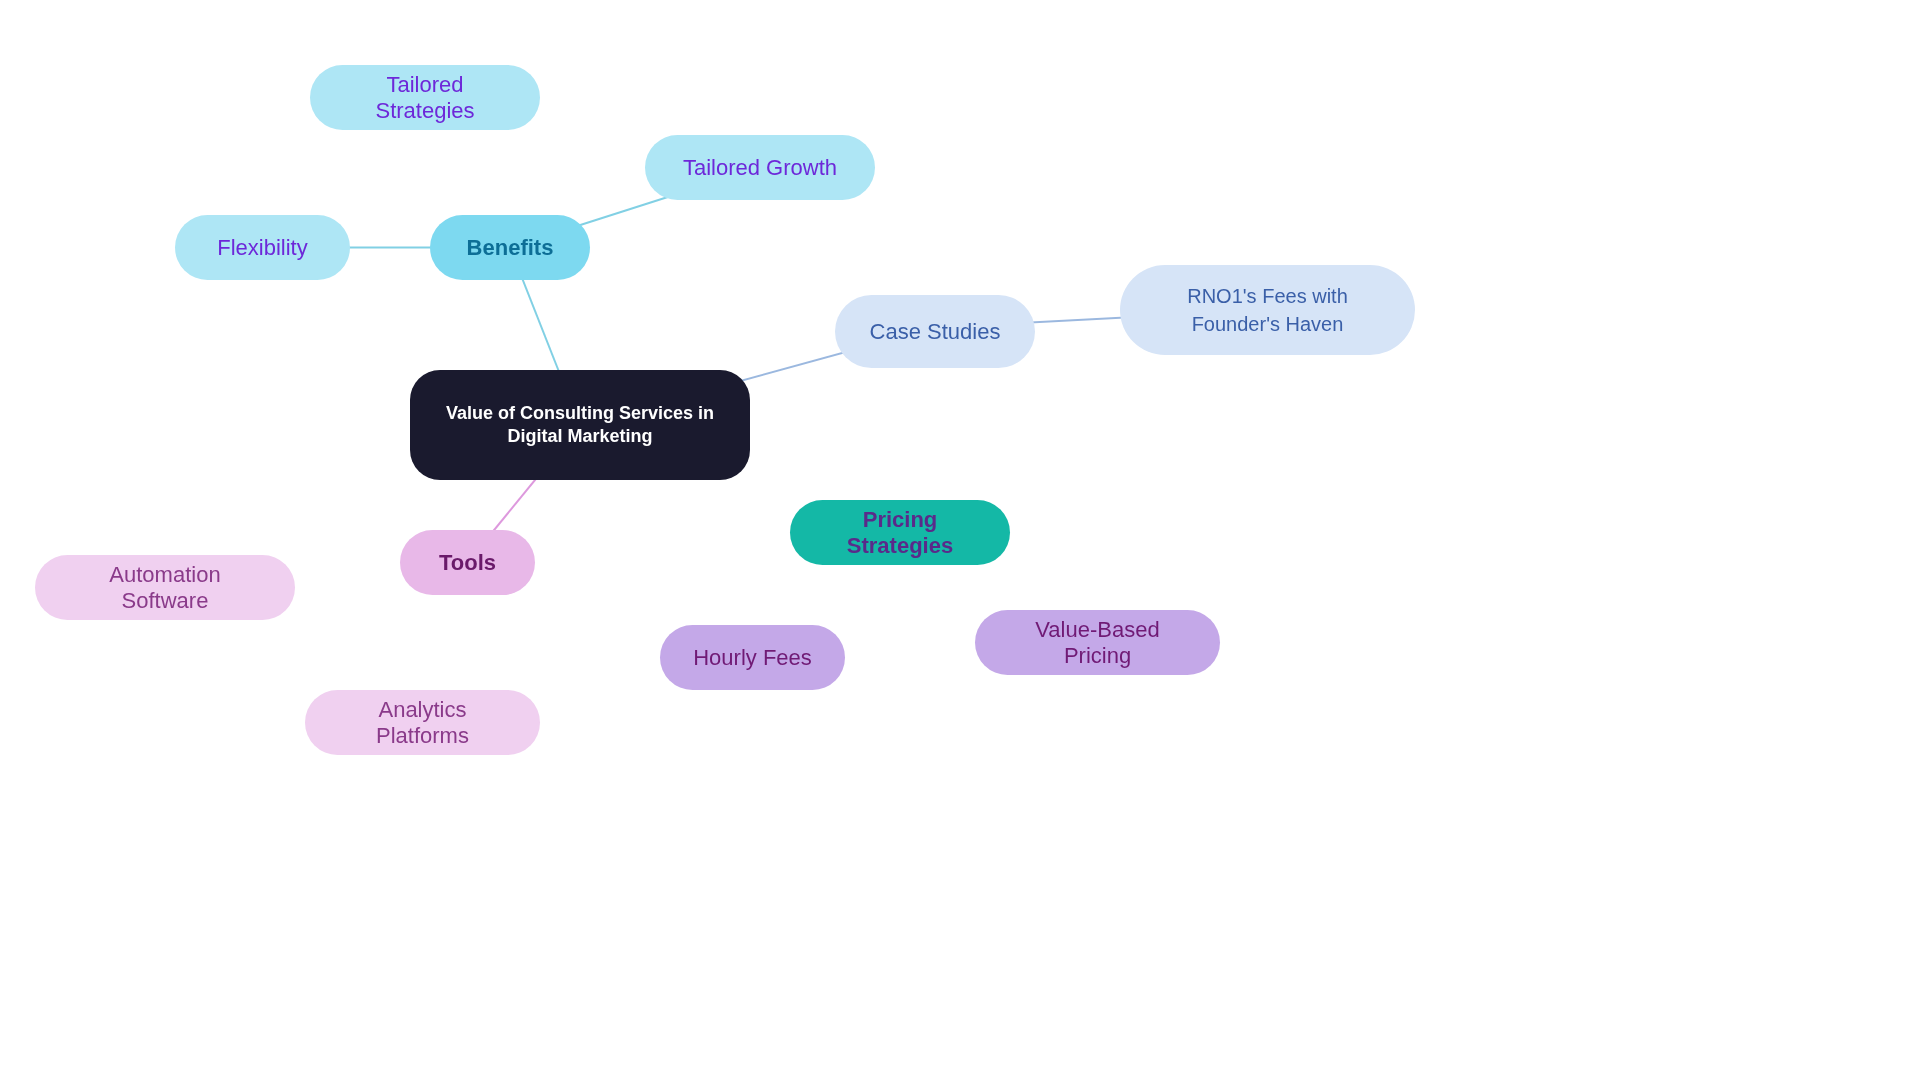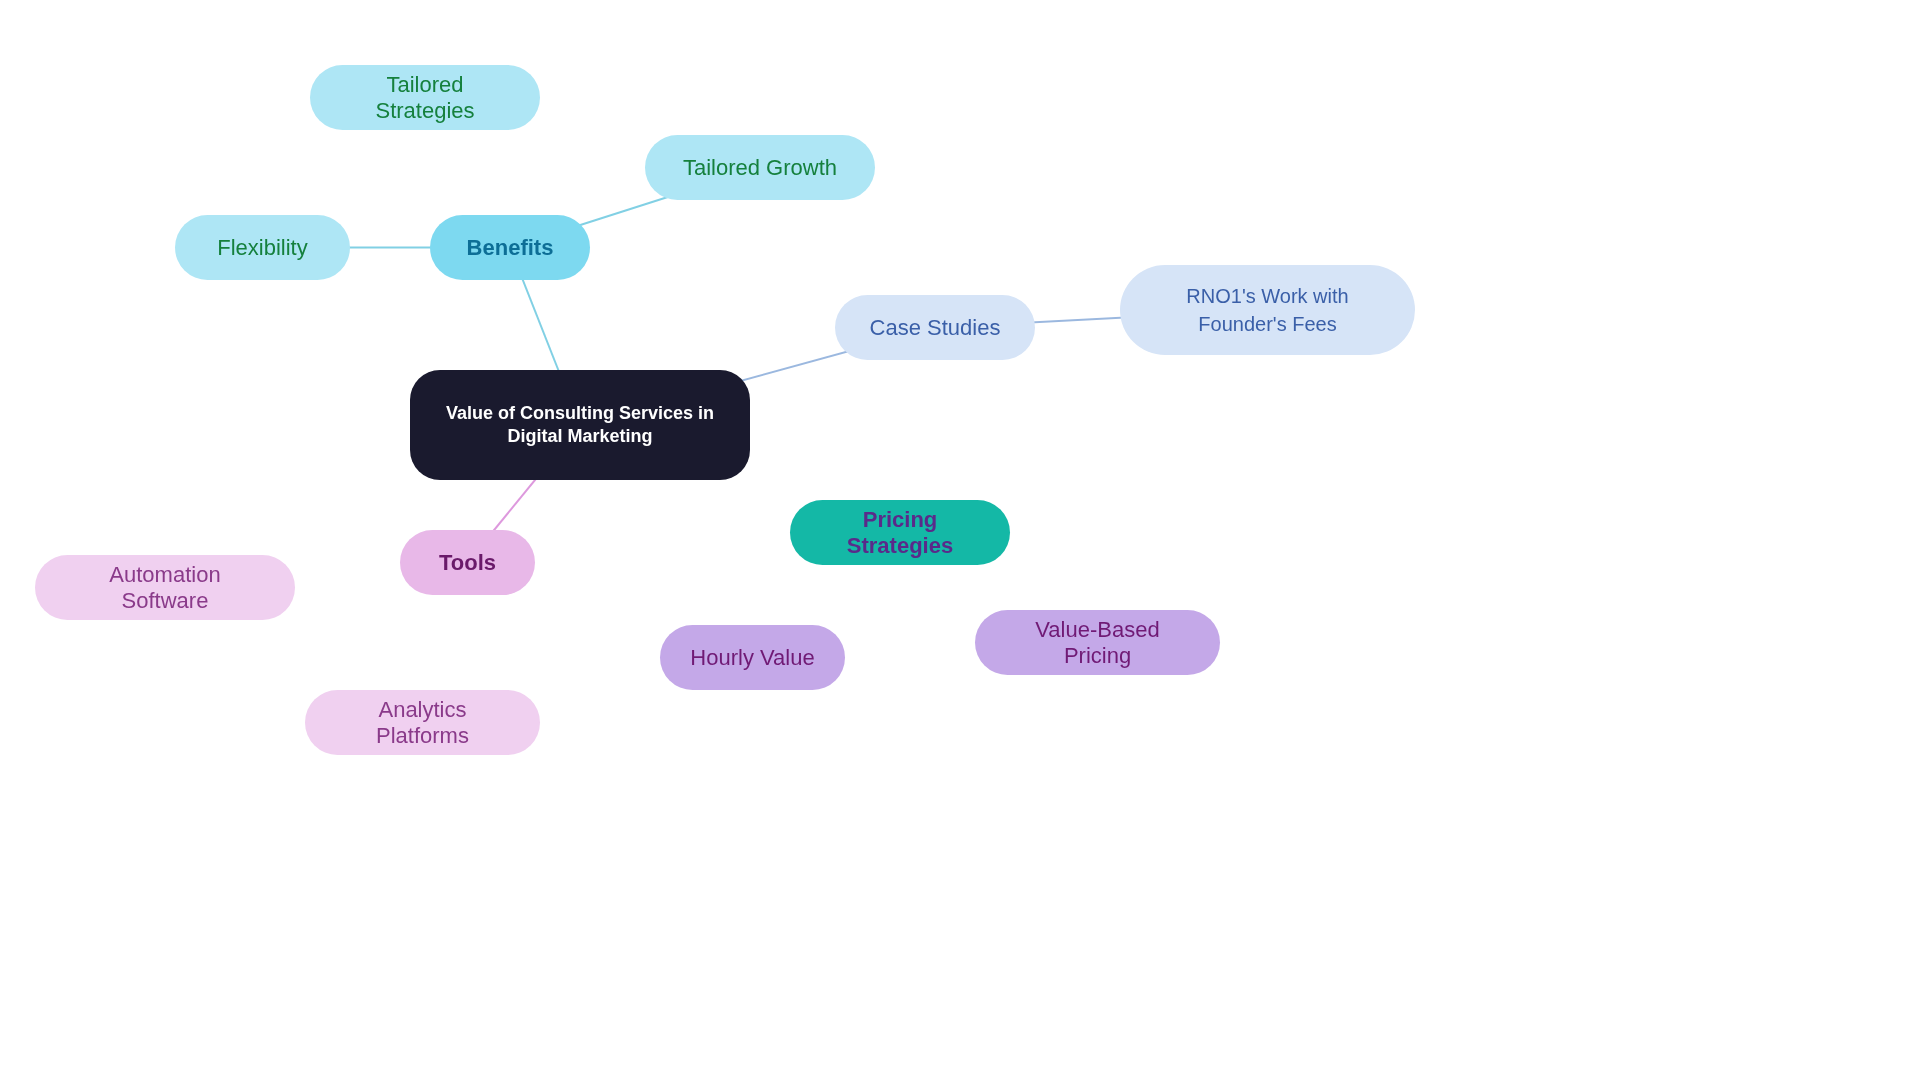--- a/index.html
+++ b/index.html
@@ -41,21 +41,21 @@
       color: #ffffff;
       font-size: 18px;
       font-weight: 600;
       border-radius: 30px;
       width: 340px;
       height: 110px;
       line-height: 1.3;
     }
     .node-cyan {
       background: #aee6f5;
-      color: #15803d;
+      color: #6d28d9;
       border-radius: 50px;
     }
     .node-cyan-mid {
       background: #7dd9f0;
       color: #0d6e96;
       font-weight: 600;
     }
     .node-blue-light {
       background: #d6e4f7;
       color: #3a5fa8;
@@ -111,34 +111,34 @@
   </div>
 
   <div class="node node-cyan" id="node-flexibility" style="left: 175px; top: 215px; width: 175px; height: 65px;">
     <span>Flexibility</span>
   </div>
 
   <div class="node node-cyan" id="node-business-growth" style="left: 645px; top: 135px; width: 230px; height: 65px;">
     <span>Tailored Growth</span>
   </div>
 
-  <div class="node node-blue-light" id="node-case-studies" style="left: 835px; top: 295px; width: 200px; height: 65px;">
+  <div class="node node-blue-light" id="node-case-studies" style="left: 835px; top: 295px; width: 200px; height: 73px;">
     <span>Case Studies</span>
   </div>
 
   <div class="node node-blue-light" id="node-rno1" style="left: 1120px; top: 265px; width: 295px; height: 90px; font-size: 20px; line-height: 1.4;">
-    <span style="white-space: normal; text-align: center;">RNO1's Work with Founder's Fees</span>
+    <span style="white-space: normal; text-align: center;">RNO1's Fees with Founder's Haven</span>
   </div>
 
   <div class="node node-purple-mid" id="node-pricing" style="left: 790px; top: 500px; width: 220px; height: 65px;">
     <span>Pricing Strategies</span>
   </div>
 
   <div class="node node-purple-dark" id="node-hourly" style="left: 660px; top: 625px; width: 185px; height: 65px;">
-    <span>Hourly Value</span>
+    <span>Hourly Fees</span>
   </div>
 
   <div class="node node-purple-dark" id="node-value-based" style="left: 975px; top: 610px; width: 245px; height: 65px;">
     <span>Value-Based Pricing</span>
   </div>
 
   <div class="node node-pink-mid" id="node-tools" style="left: 400px; top: 530px; width: 135px; height: 65px;">
     <span>Tools</span>
   </div>
 

